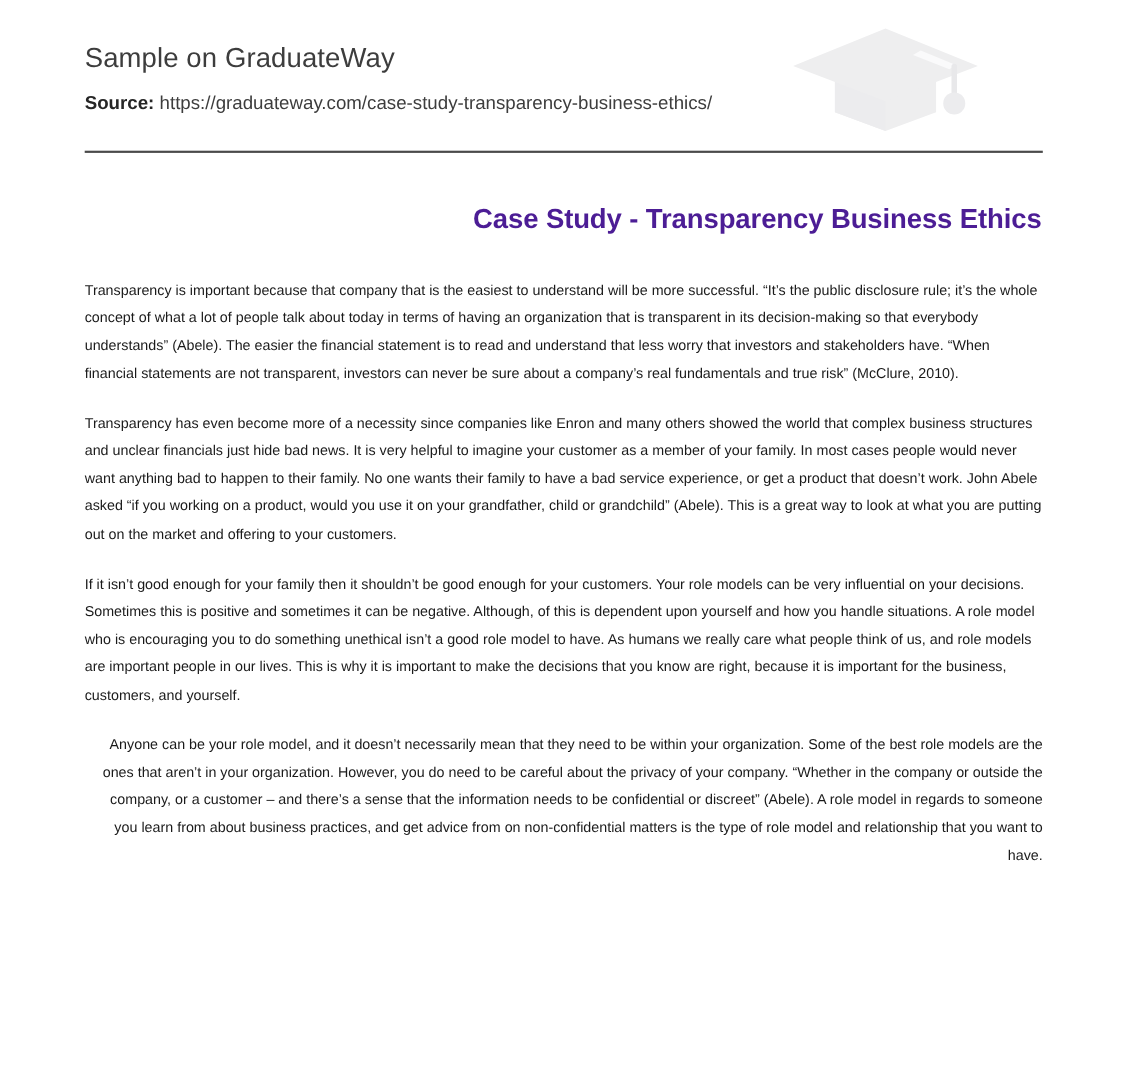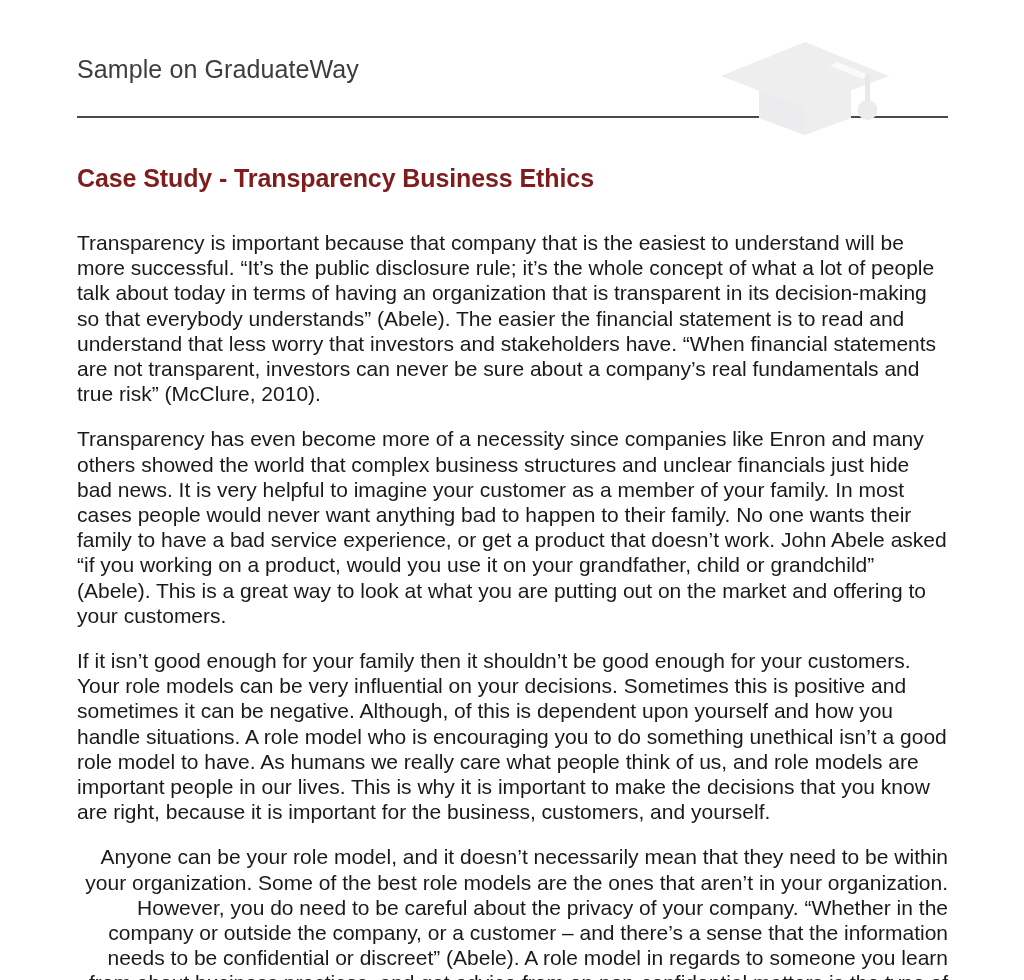--- a/index.html
+++ b/index.html
@@ -12,21 +12,21 @@
     height: 980px;
     font-family: "Liberation Sans", sans-serif;
     color: #1a1a1a;
     overflow: hidden;
   }
   .page {
     position: relative;
     width: 1024px;
     height: 756px;
     box-sizing: border-box;
-    padding: 16px 77px;
+    padding: 0 77px;
     border-radius: 27px;
   }
 
   
   .header {
     position: relative;
     padding-top: 38px;
   }
   .site-title {
     font-size: 25px;
@@ -66,52 +66,56 @@
   .divider {
     margin-top: 32px;
     height: 0;
     border: 0;
     border-top: 2px solid #4a4a4a;
     width: 871px;
   }
 
   
   .doc-title {
-    text-align: left;
+    text-align: right;
     font-size: 25px;
     font-weight: 700;
-    color: #7f1d1d;
+    color: #4c1d95;
     margin: 44px 0 0 0;
     line-height: 32px;
     letter-spacing: -0.1px;
   }
 
   
   .article {
     margin-top: 36px;
     width: 871px;
   }
   .article p {
     margin: 0 0 20px 0;
-    font-size: 21px;
+    font-size: 13px;
     line-height: 25.2px;
     color: #1a1a1a;
     text-align: left;
   }
   .article p:last-child { margin-bottom: 0; text-align: right; }
 </style>
 </head>
 <body>
 
 <div class="page">
 
   <div class="header">
 
     <h1 class="site-title">Sample on GraduateWay</h1>
 
+    <p class="source-line">
+      <span class="source-label">Source:</span>
+      <span class="source-url">https://graduateway.com/case-study-transparency-business-ethics/</span>
+    </p>
 
     <div class="logo">
       <svg viewBox="0 0 176 102" xmlns="http://www.w3.org/2000/svg" aria-hidden="true">
 
         <path d="M42 46 L42 82 L88 99 L134 82 L134 46 L88 62 Z" fill="#eeeeef"></path>
         <path d="M42 46 L42 82 L88 99 L88 62 Z" fill="#ececee"></path>
 
         <path d="M88 6 L172 40 L88 72 L4 40 Z" fill="#eeeeef"></path>
 
         <path d="M120 26 L152 39 L146 43 L113 30 Z" fill="#fafafb"></path>

